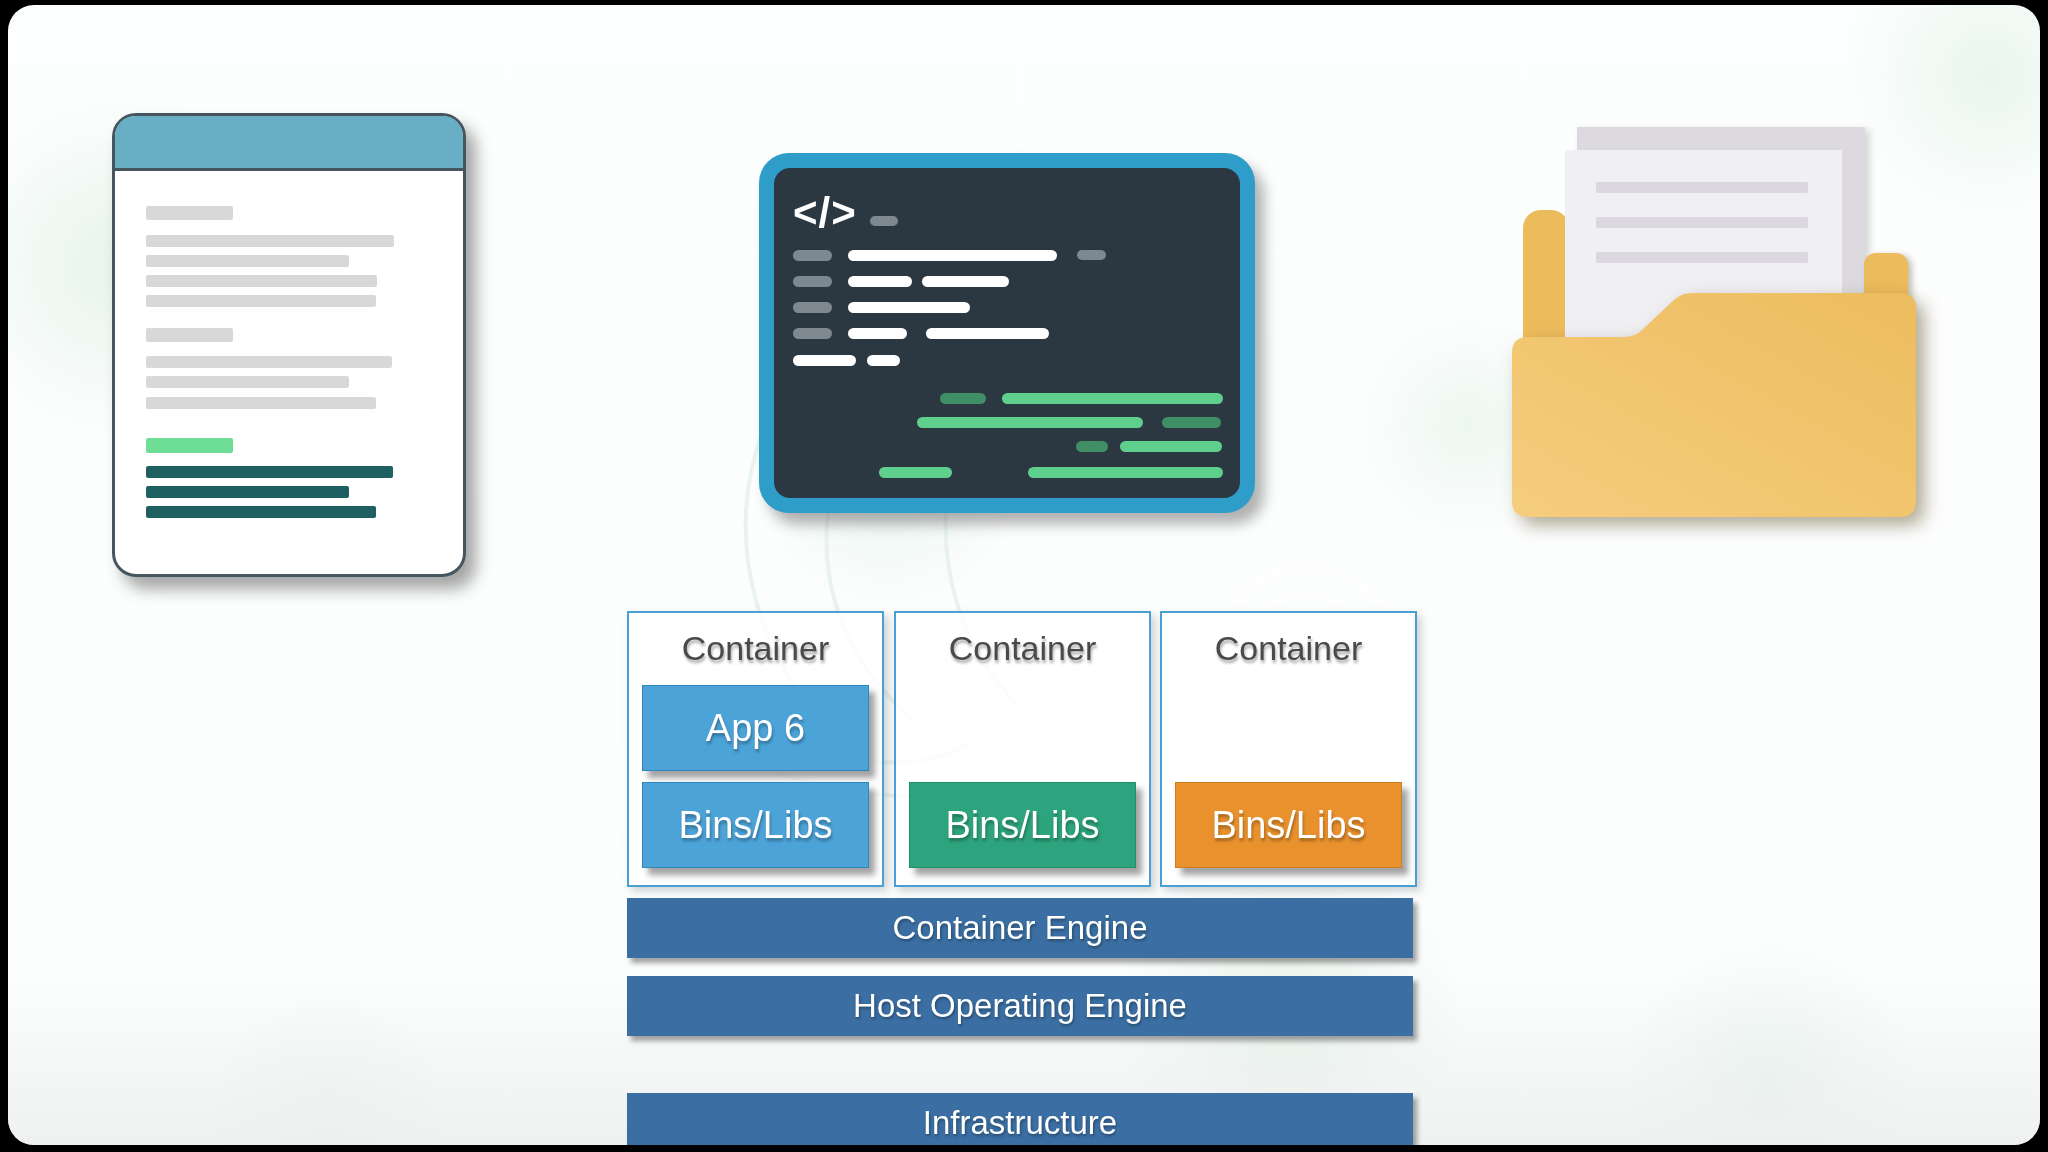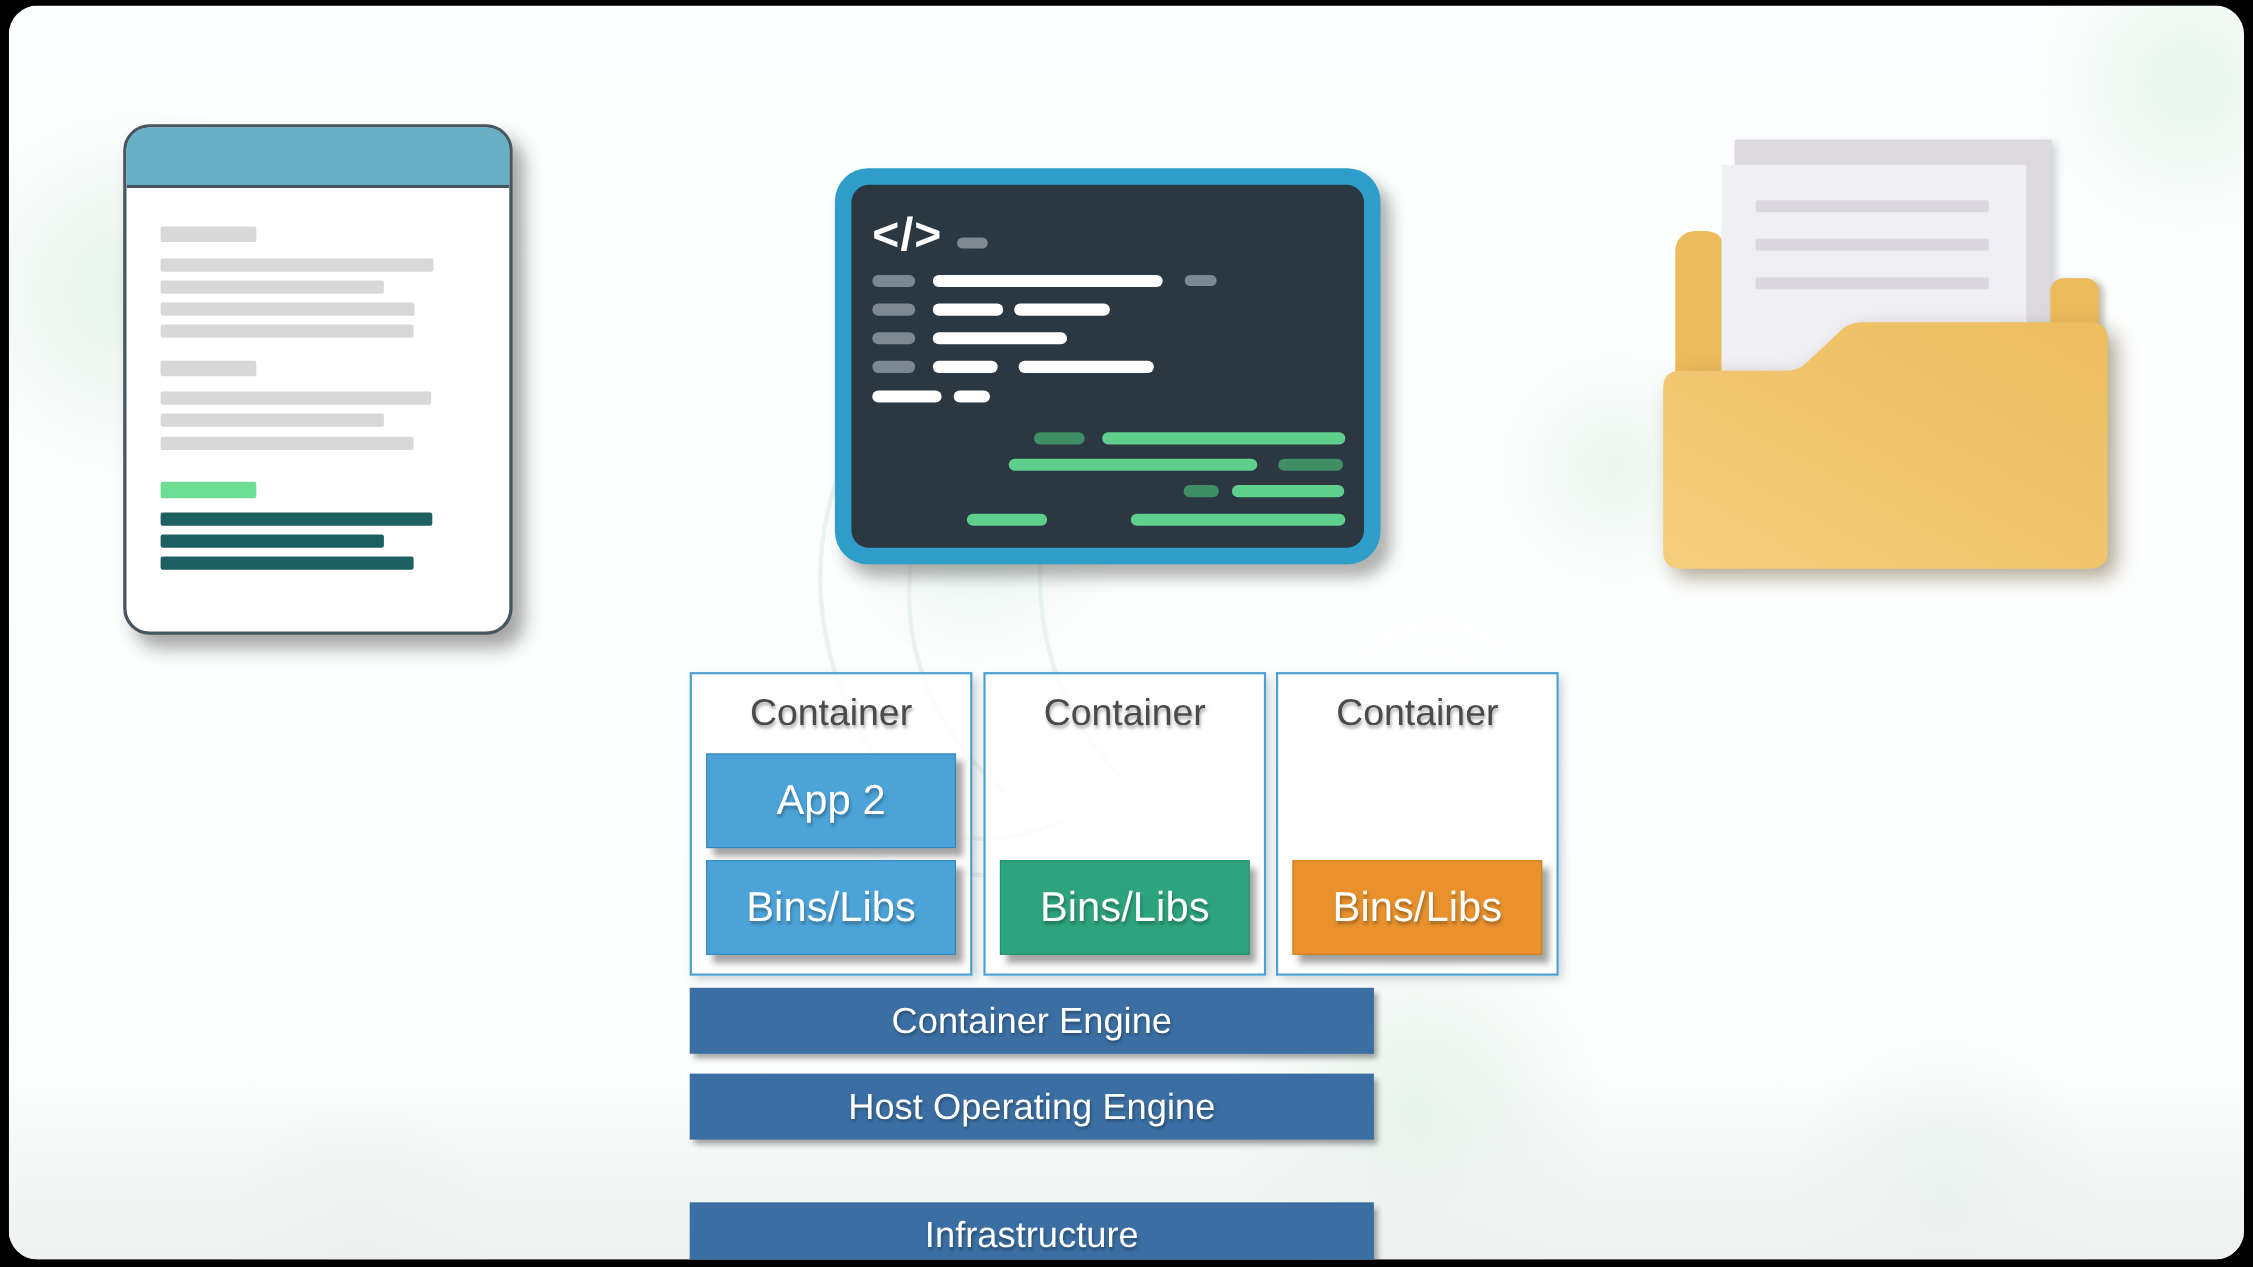--- a/index.html
+++ b/index.html
@@ -57,21 +57,21 @@
     box-shadow:4px 4px 8px rgba(120,130,135,0.35);}
   .container-title{position:absolute;top:16px;left:0;right:0;text-align:center;
     font-size:34px;color:var(--label_gray);text-shadow:1px 3px 3px rgba(0,0,0,0.35);}
   .app-box{position:absolute;left:13px;width:225px;height:84px;
     display:flex;align-items:center;justify-content:center;
     color:#fff;font-size:38px;text-shadow:1px 3px 3px rgba(0,0,0,0.3);
     border:1px solid rgba(30,90,130,0.55);
     box-shadow:6px 7px 6px rgba(50,50,50,0.45);}
   .app-top{top:72px;}
   .app-bottom{top:169px;}
-  .layer-bar{position:absolute;left:619px;width:622px;height:60px;
+  .layer-bar{position:absolute;left:619px;width:786px;height:60px;
     background:var(--layer_blue);
     display:flex;align-items:center;justify-content:center;
     color:#fff;font-size:33px;text-shadow:1px 2px 3px rgba(0,0,0,0.35);
     box-shadow:4px 5px 5px rgba(50,50,50,0.45);}
 </style>
 </head>
 <body>
 
 <div class="stage">
   <div class="screen">
@@ -155,21 +155,21 @@
       </svg>
     <div class="stripe" style="left: 88px; top: 65px; width: 212px; height: 11px; background: rgb(218, 215, 222); border-radius: 2px;"></div>
         <div class="stripe" style="left: 88px; top: 100px; width: 212px; height: 11px; background: rgb(218, 215, 222); border-radius: 2px;"></div>
         <div class="stripe" style="left: 88px; top: 135px; width: 212px; height: 11px; background: rgb(218, 215, 222); border-radius: 2px;"></div>
       </div>
 
     <div>
 
       <div class="container-col" style="left:619px">
         <div class="container-title">Container</div>
-        <div class="app-box app-top" style="background: rgb(76, 163, 216); border-color: rgb(47, 134, 189);">App 2</div>
+        <div class="app-box app-top" style="background: rgb(76, 163, 216); border-color: rgb(47, 134, 189);">App 6</div>
         <div class="app-box app-bottom" style="background: rgb(76, 163, 216); border-color: rgb(47, 134, 189);">Bins/Libs</div>
       </div>
 
       <div class="container-col" style="left:886px">
         <div class="container-title">Container</div>
         <div class="app-box app-bottom" style="background: rgb(45, 164, 125); border-color: rgb(31, 143, 106);">Bins/Libs</div>
       </div>
 
       <div class="container-col" style="left:1152px">
         <div class="container-title">Container</div>

